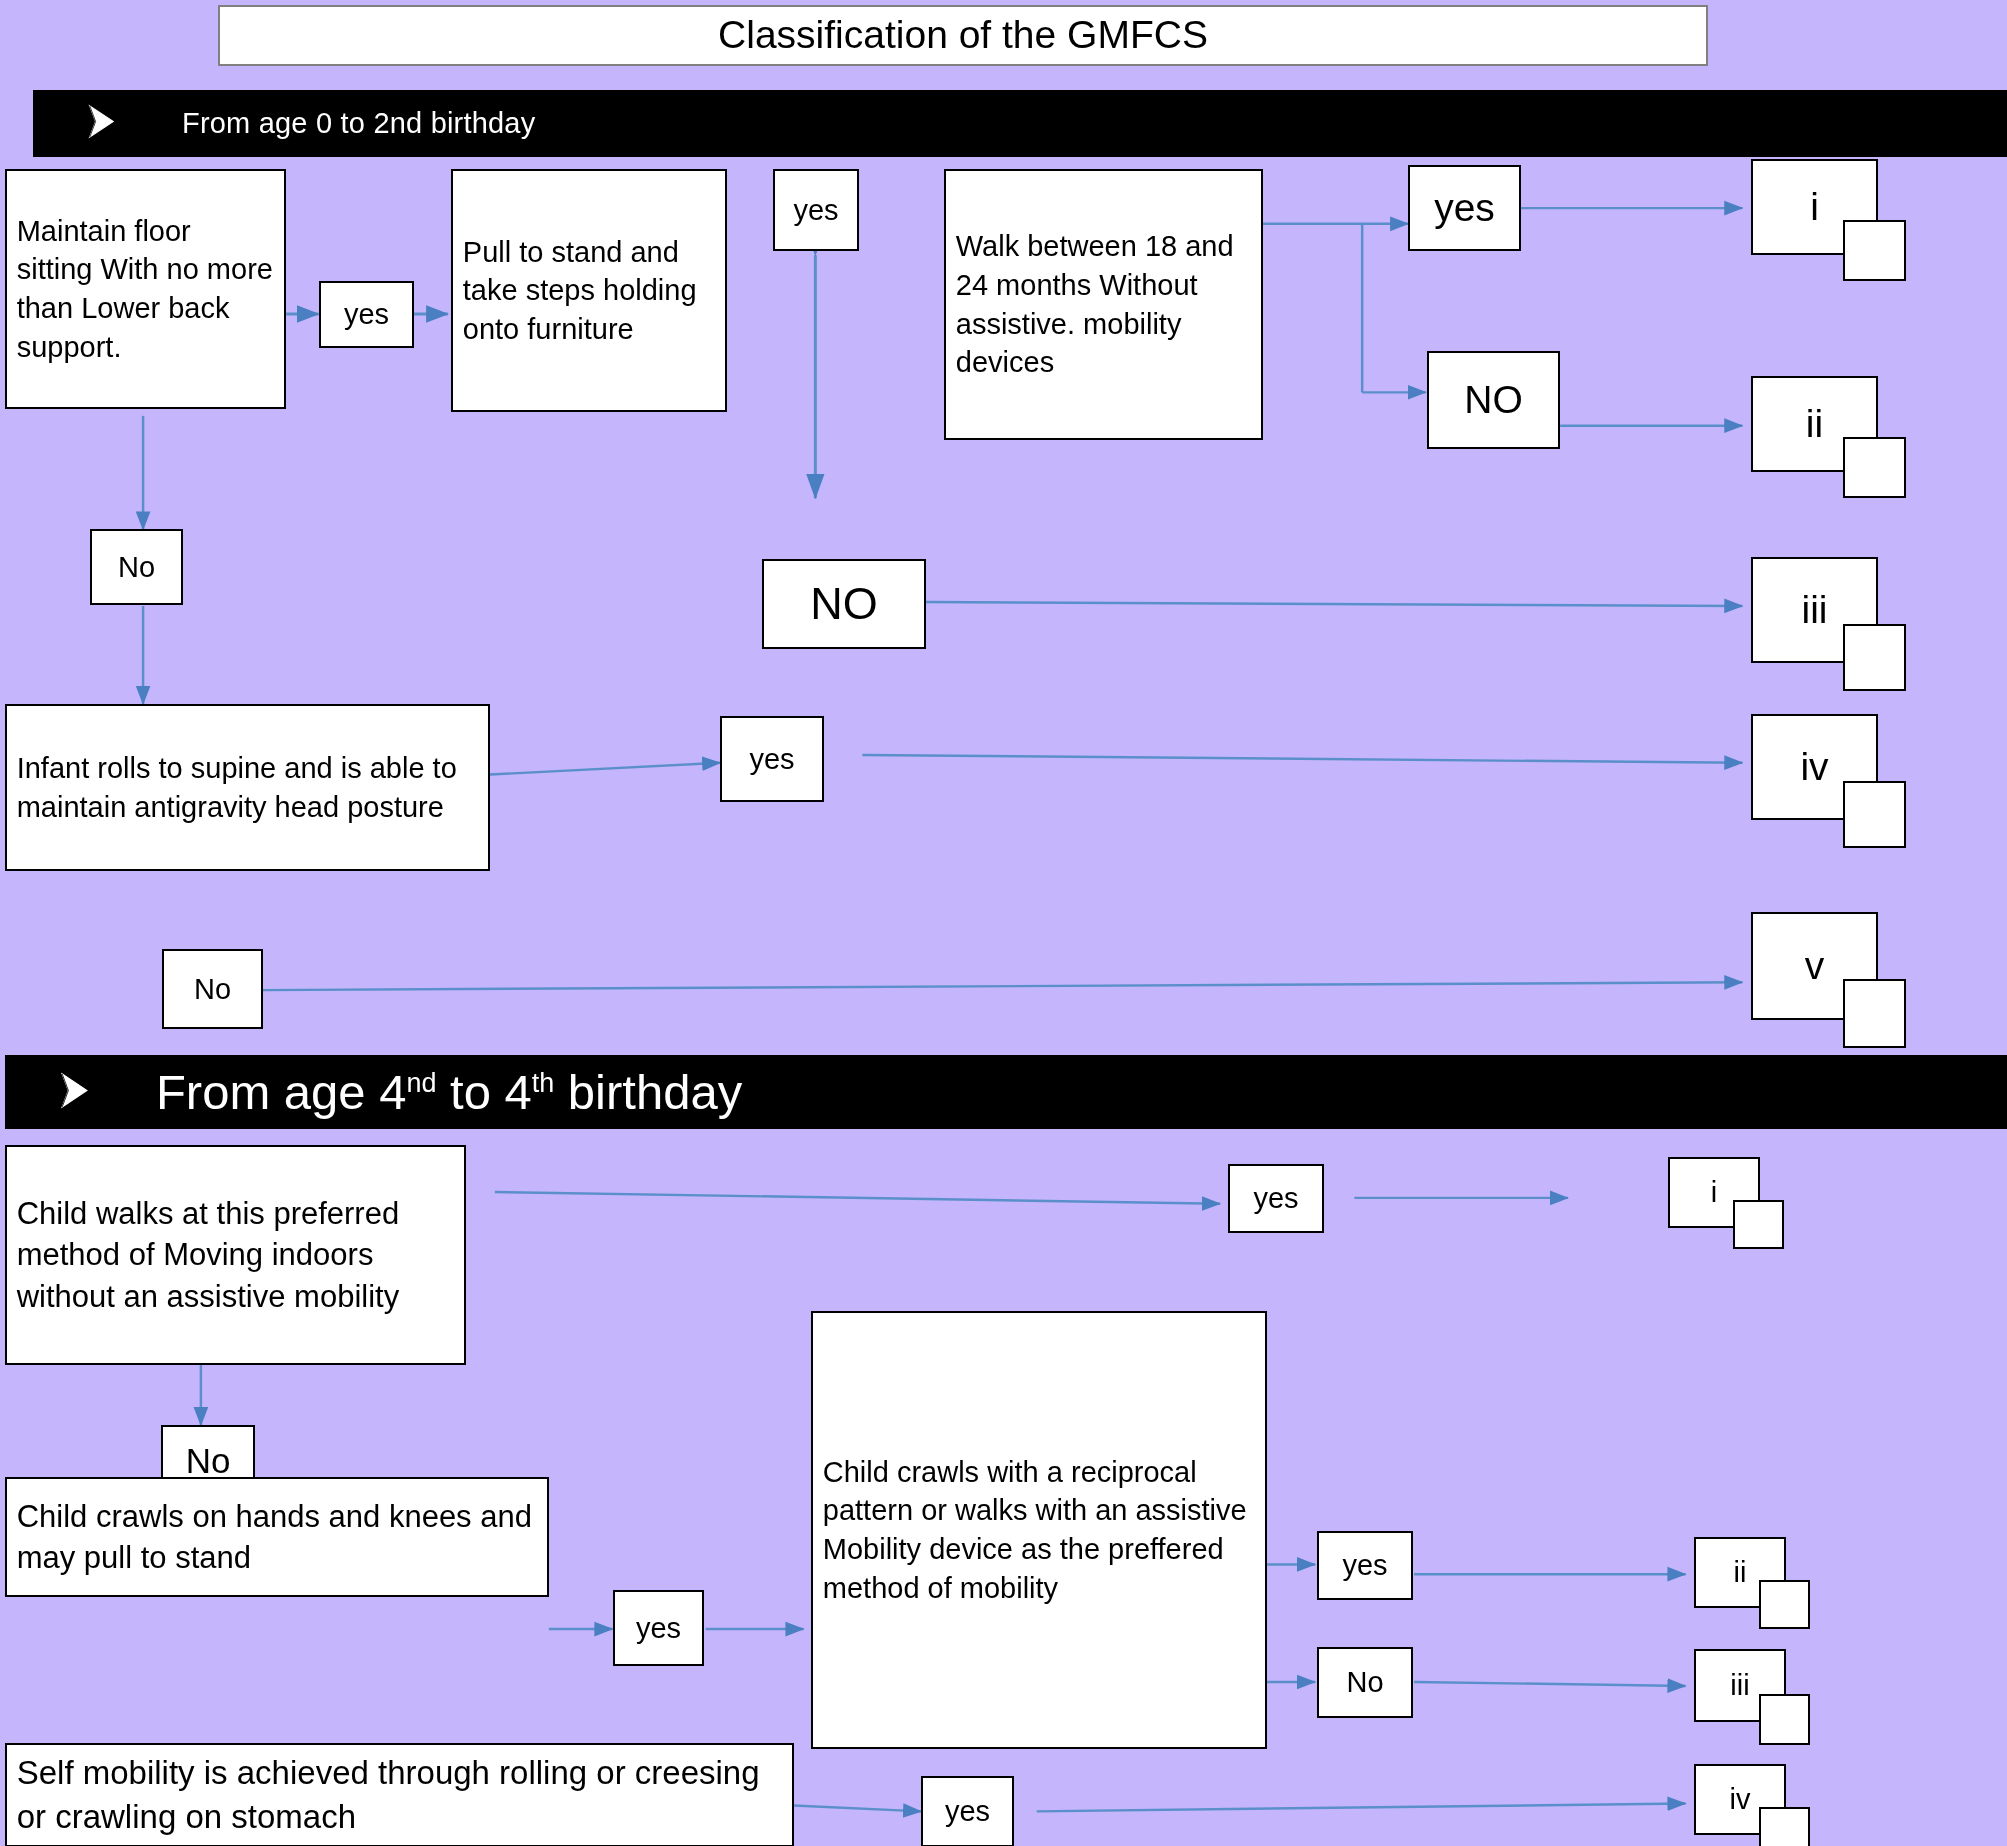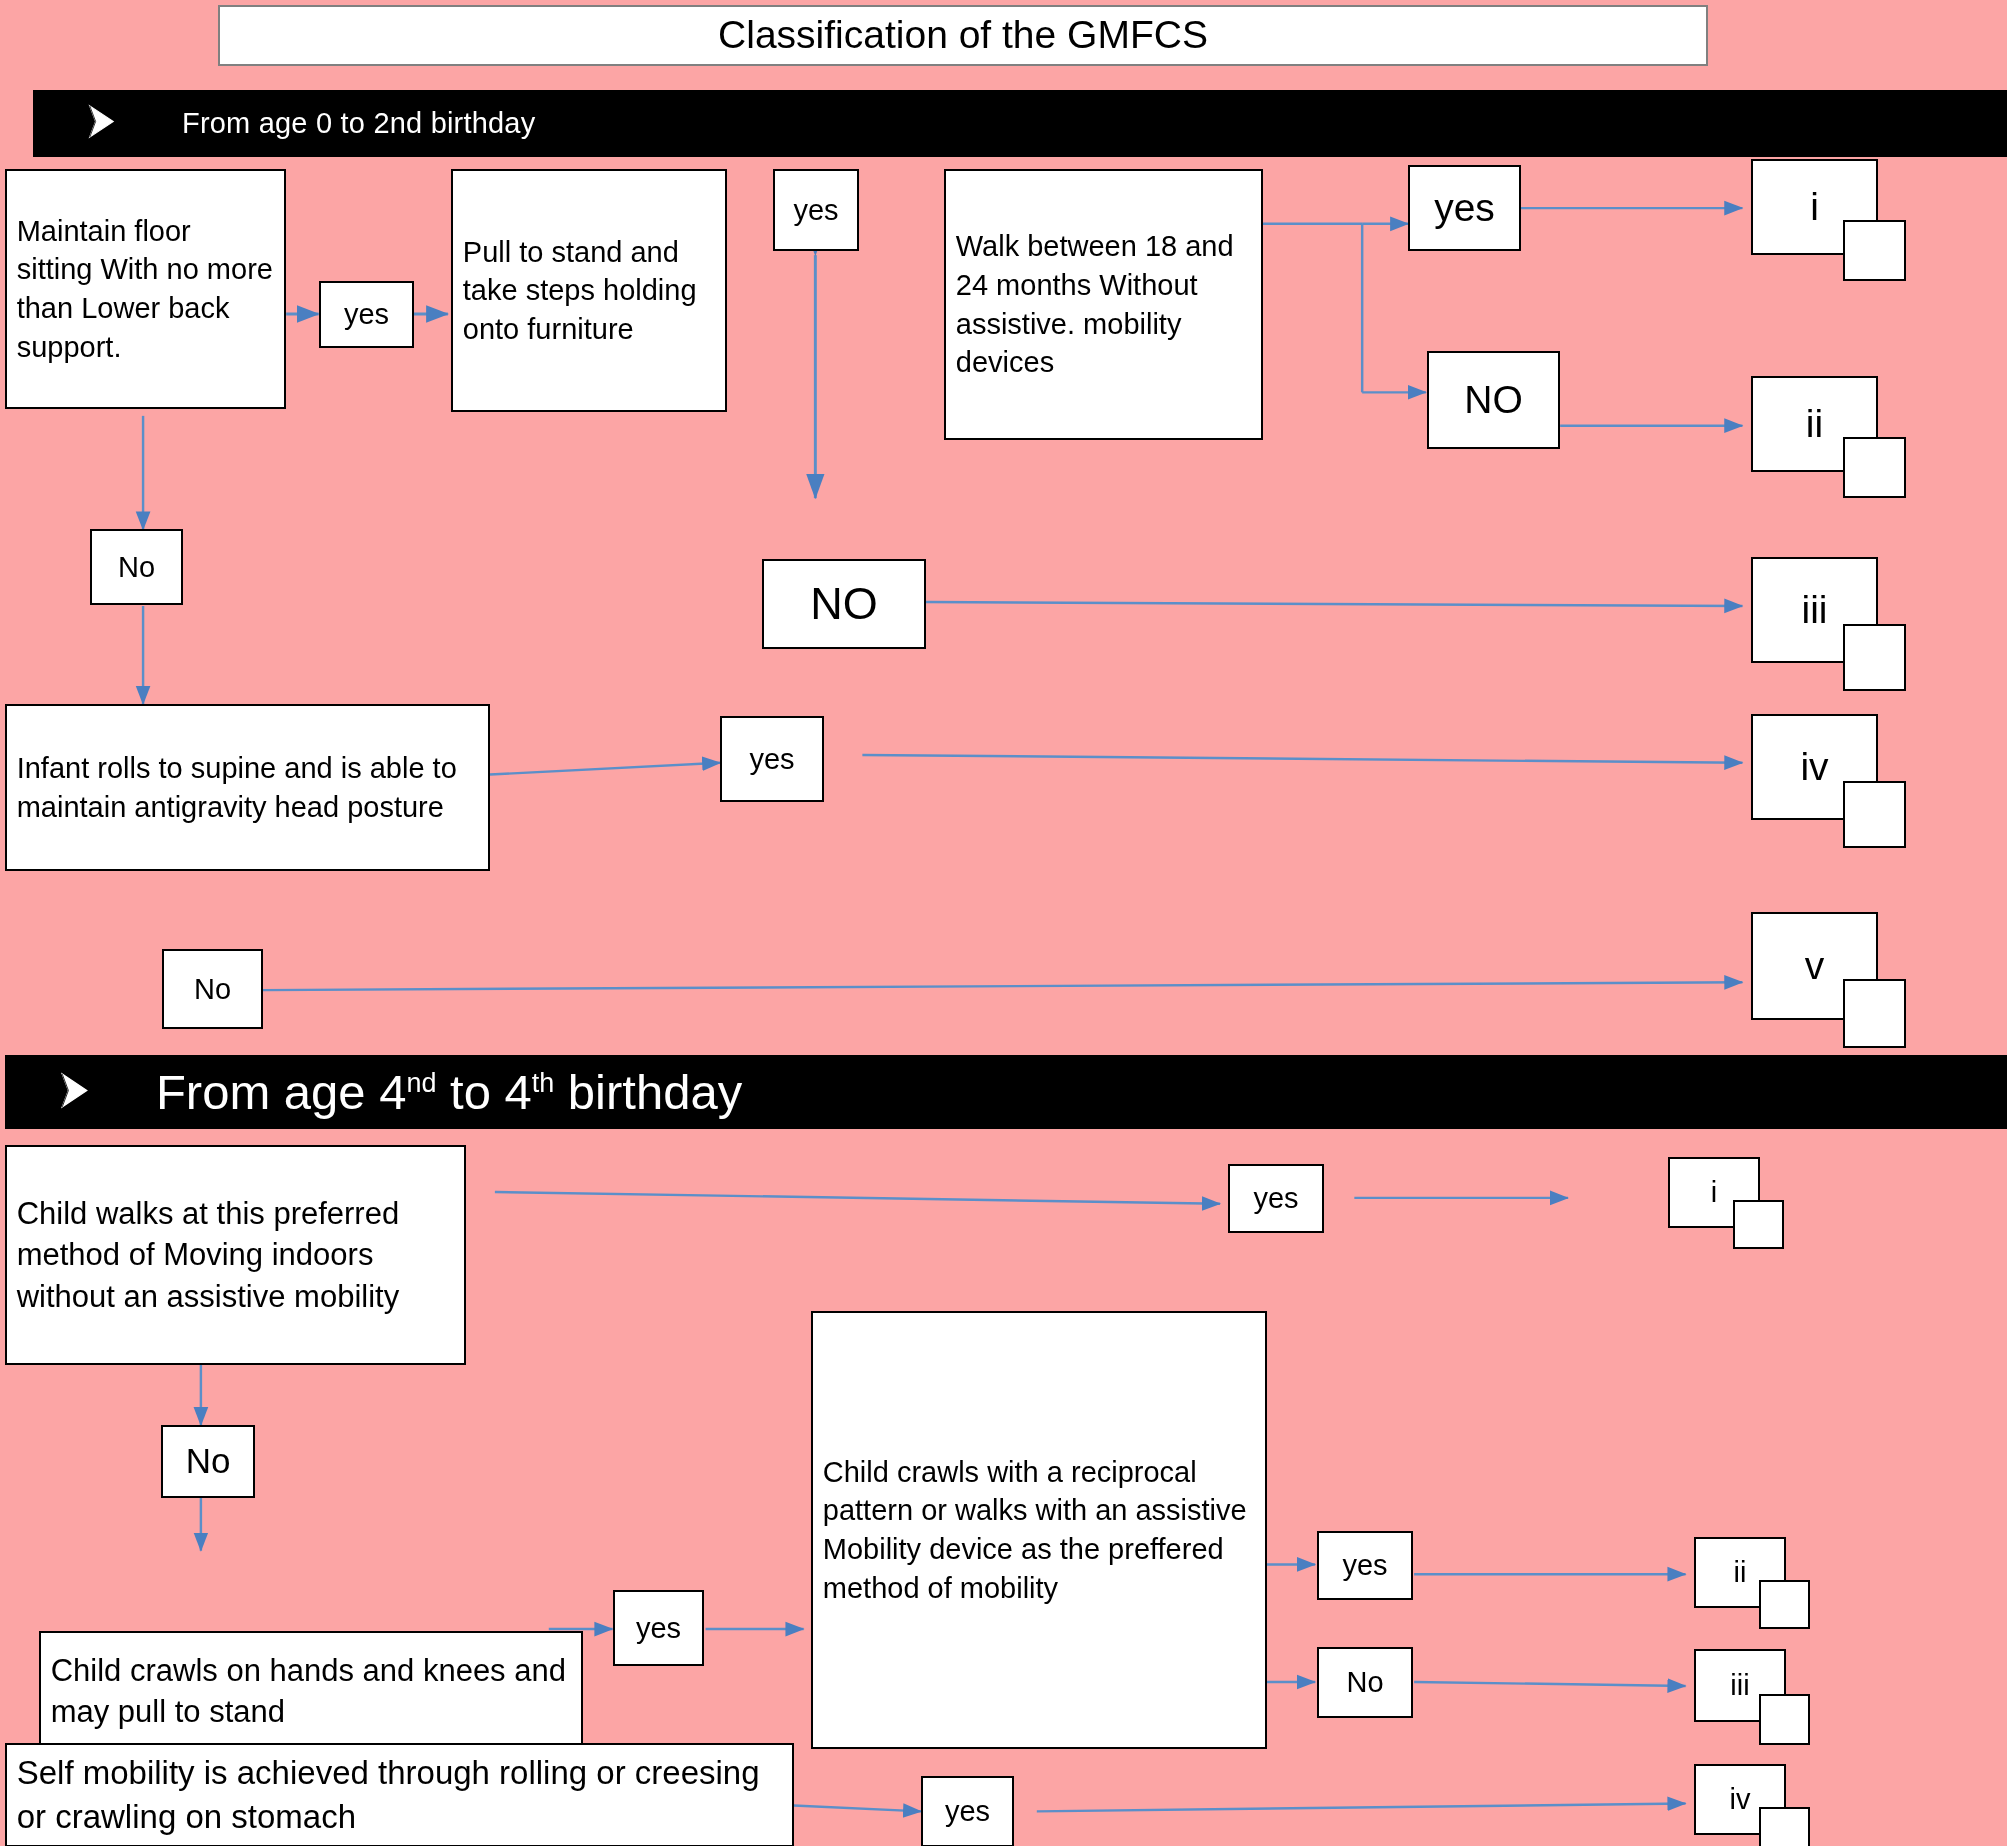--- a/index.html
+++ b/index.html
@@ -7,21 +7,21 @@
     padding: 0;
     background: #ffffff;
   }
   body {
     font-family: "Liberation Sans", sans-serif;
   }
   #page {
     position: relative;
     width: 2007px;
     height: 1847px;
-    background: #fca5a5;
+    background: #c4b5fd;
     overflow: hidden;
   }
   .box {
     position: absolute;
     box-sizing: border-box;
     border: 2.9px solid #000000;
     background: #ffffff;
     display: flex;
     align-items: center;
     justify-content: flex-start;
@@ -279,21 +279,21 @@
   </div>
 
   <div class="box center" style="left:1228px; top:1164px; width:96px; height:69px; font-size:29px;">
     <span class="txt">yes</span>
   </div>
 
   <div class="box center" style="left:161px; top:1425px; width:94px; height:73px; font-size:35px;">
     <span class="txt">No</span>
   </div>
 
-  <div class="box" style="left:4.9px; top:1631px; width:544px; height:120px; font-size:31px;margin-left:34px;">
+  <div class="box" style="left:4.9px; top:1477px; width:544px; height:120px; font-size:31px;">
     <span class="txt">Child crawls on hands and knees and may pull to stand</span>
   </div>
 
   <div class="box center" style="left:613px; top:1590px; width:91px; height:76px; font-size:29px;">
     <span class="txt">yes</span>
   </div>
 
   <div class="box" style="left:811px; top:1311px; width:456px; height:438px; font-size:29px;">
     <span class="txt">Child crawls with a reciprocal pattern or walks with an assistive Mobility device  as the preffered method of mobility</span>
   </div>

